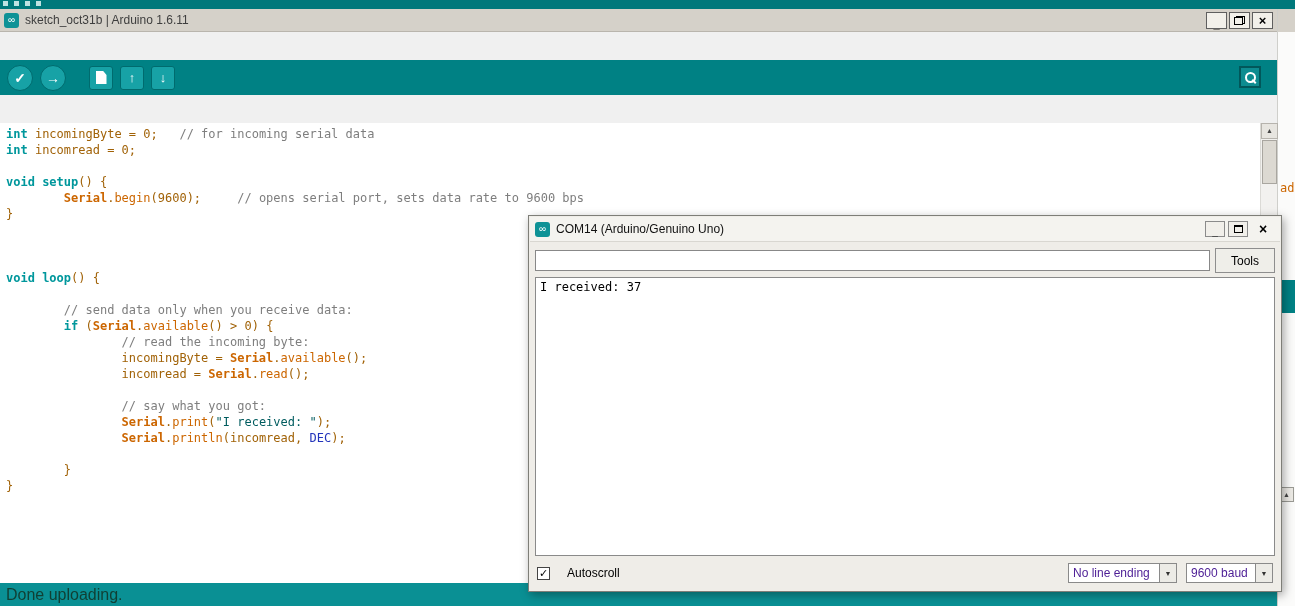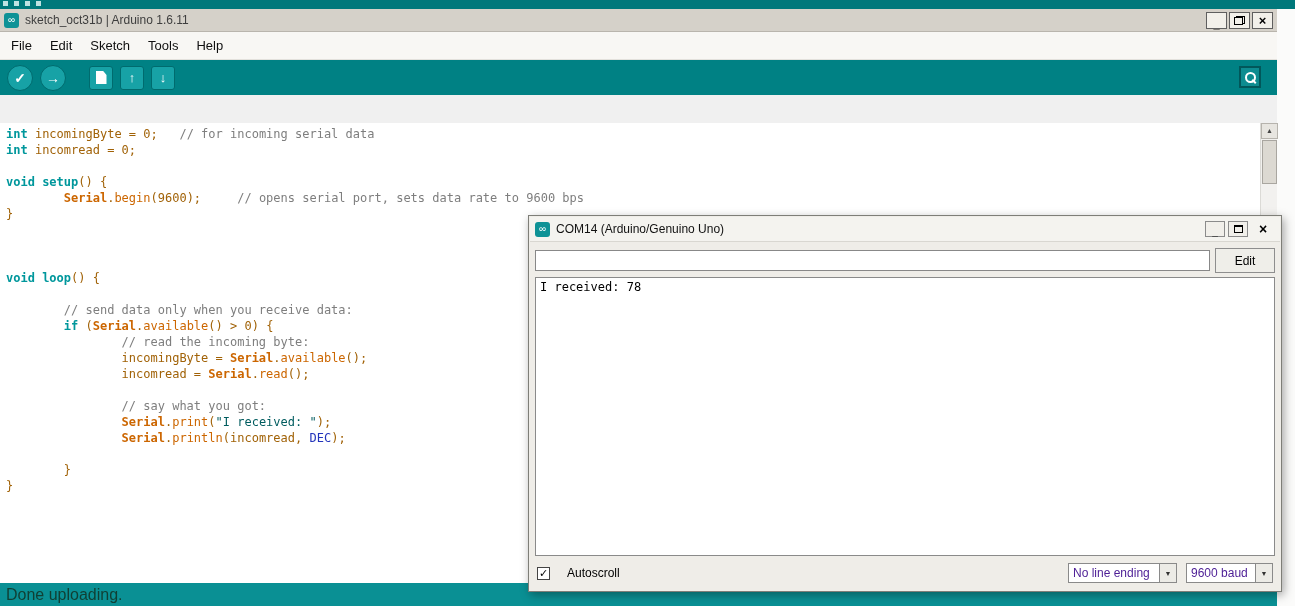--- a/index.html
+++ b/index.html
@@ -94,46 +94,45 @@
 </style>
 </head>
 <body>
 
 <div class="screen">
 
   <div class="abs top-strip">
     <span class="dot"></span><span class="dot"></span><span class="dot"></span><span class="dot"></span>
   </div>
 
+  <div class="abs sliver">
+    <div class="abs sliver-title"></div>
+    <div class="abs sliver-code">ad</div>
+    <div class="abs sliver-teal"></div>
+    <div class="abs sliver-scroll">▲</div>
+  </div>
 
   <div class="abs ide">
 
     <div class="abs titlebar">
       <div class="app-icon">∞</div>
       <div class="title-text">sketch_oct31b | Arduino 1.6.11</div>
       <div class="win-controls">
         <div class="win-btn minimize">
             <span>_</span>
           </div>
         <div class="win-btn">
             <span class="restore-ico"></span>
           </div>
         <div class="win-btn close">
             <span>×</span>
           </div>
       </div>
     </div>
 
-    <div class="abs menubar">
-      <div class="menu-item">File</div>
-      <div class="menu-item">Edit</div>
-      <div class="menu-item">Sketch</div>
-      <div class="menu-item">Tools</div>
-      <div class="menu-item">Help</div>
-    </div>
 
     <div class="abs toolbar">
       <div class="tb-circle">
           <span>✓</span>
         </div>
       <div class="tb-circle">
           <span>→</span>
         </div>
       <div class="tb-square gap-left">
           <span class="doc-ico"></span>
@@ -178,24 +177,24 @@
             <span class="max-ico"></span>
           </div>
         <div class="sm-btn close">
             <span>×</span>
           </div>
       </div>
     </div>
 
     <div class="sm-input-row">
       <input class="sm-input" type="text" value="" style="">
-      <div class="sm-send">Edit</div>
-    </div>
-
-    <div class="sm-output">I received: 78</div>
+      <div class="sm-send">Tools</div>
+    </div>
+
+    <div class="sm-output">I received: 37</div>
 
     <div class="sm-bottom">
       <div class="sm-check"><span>✓</span></div>
       <div class="autoscroll-label">Autoscroll</div>
       <div class="sm-spacer"></div>
       <div class="combo">
         <div class="combo-value w-line-ending">No line ending</div>
         <div class="combo-btn">▼</div>
       </div>
       <div class="combo">

